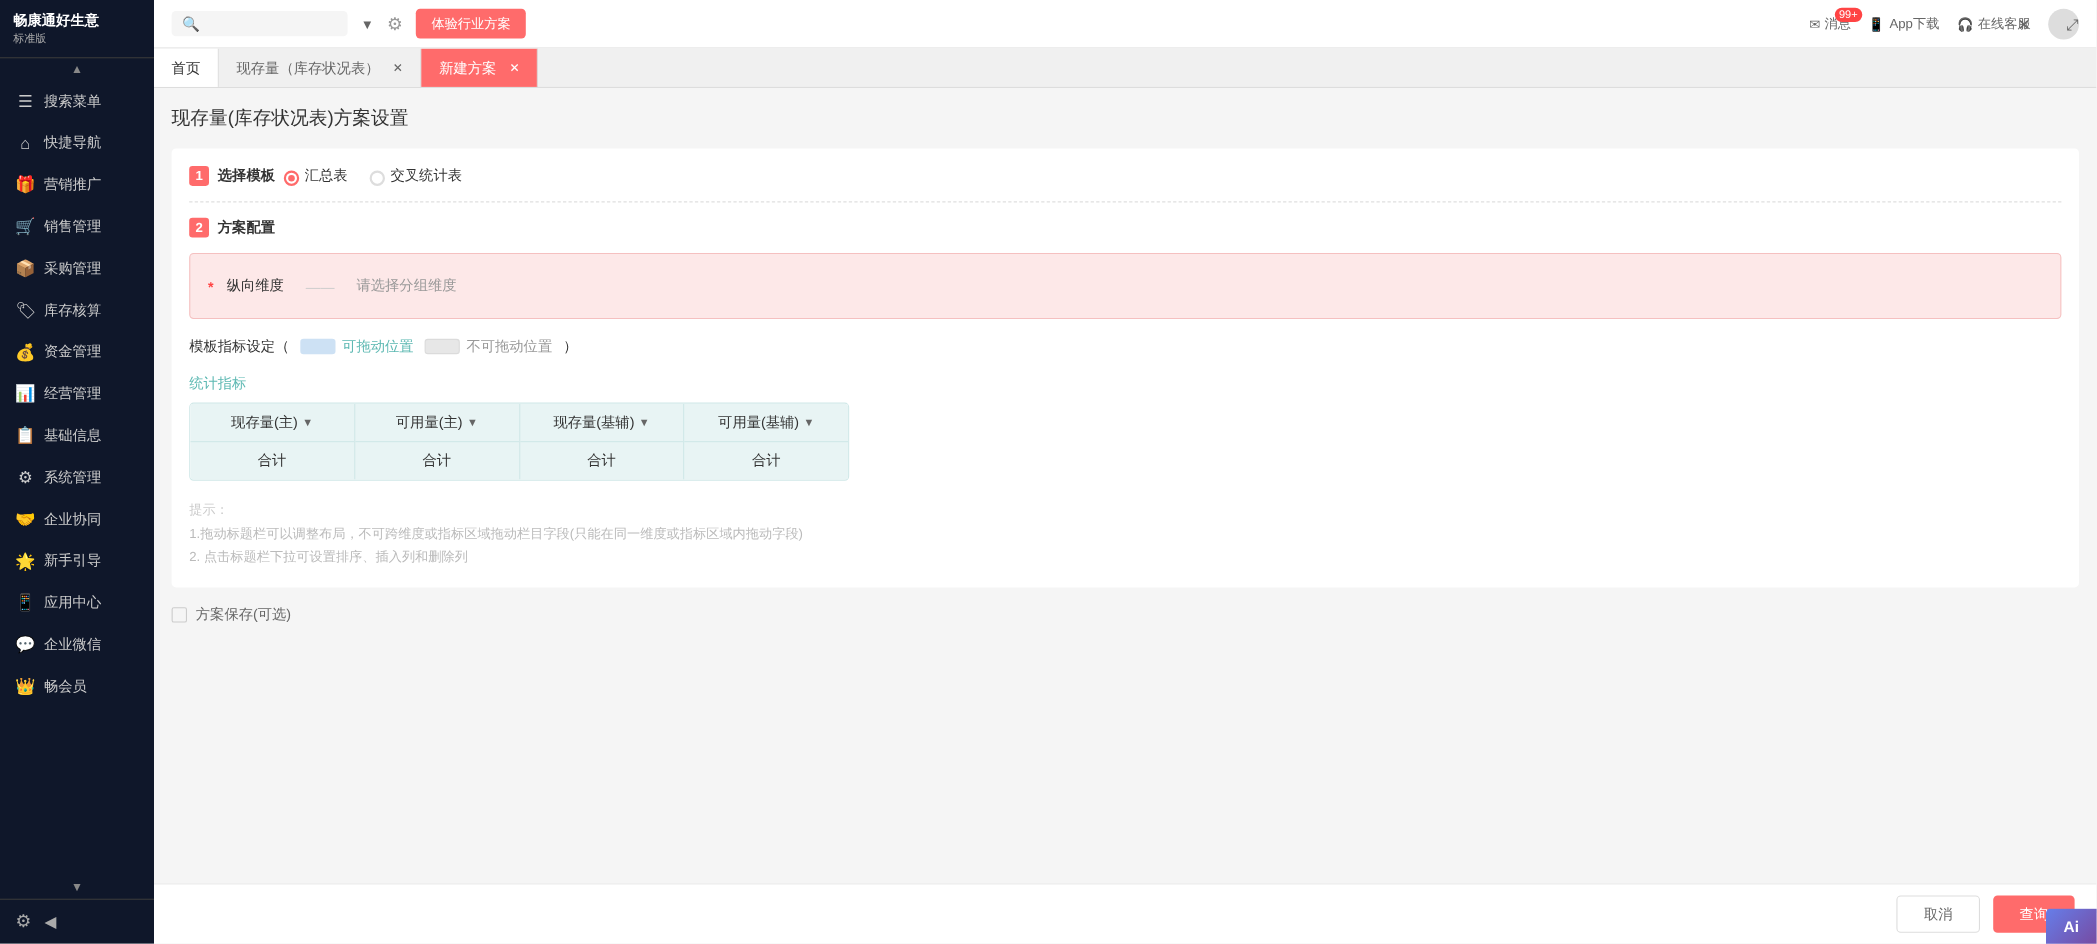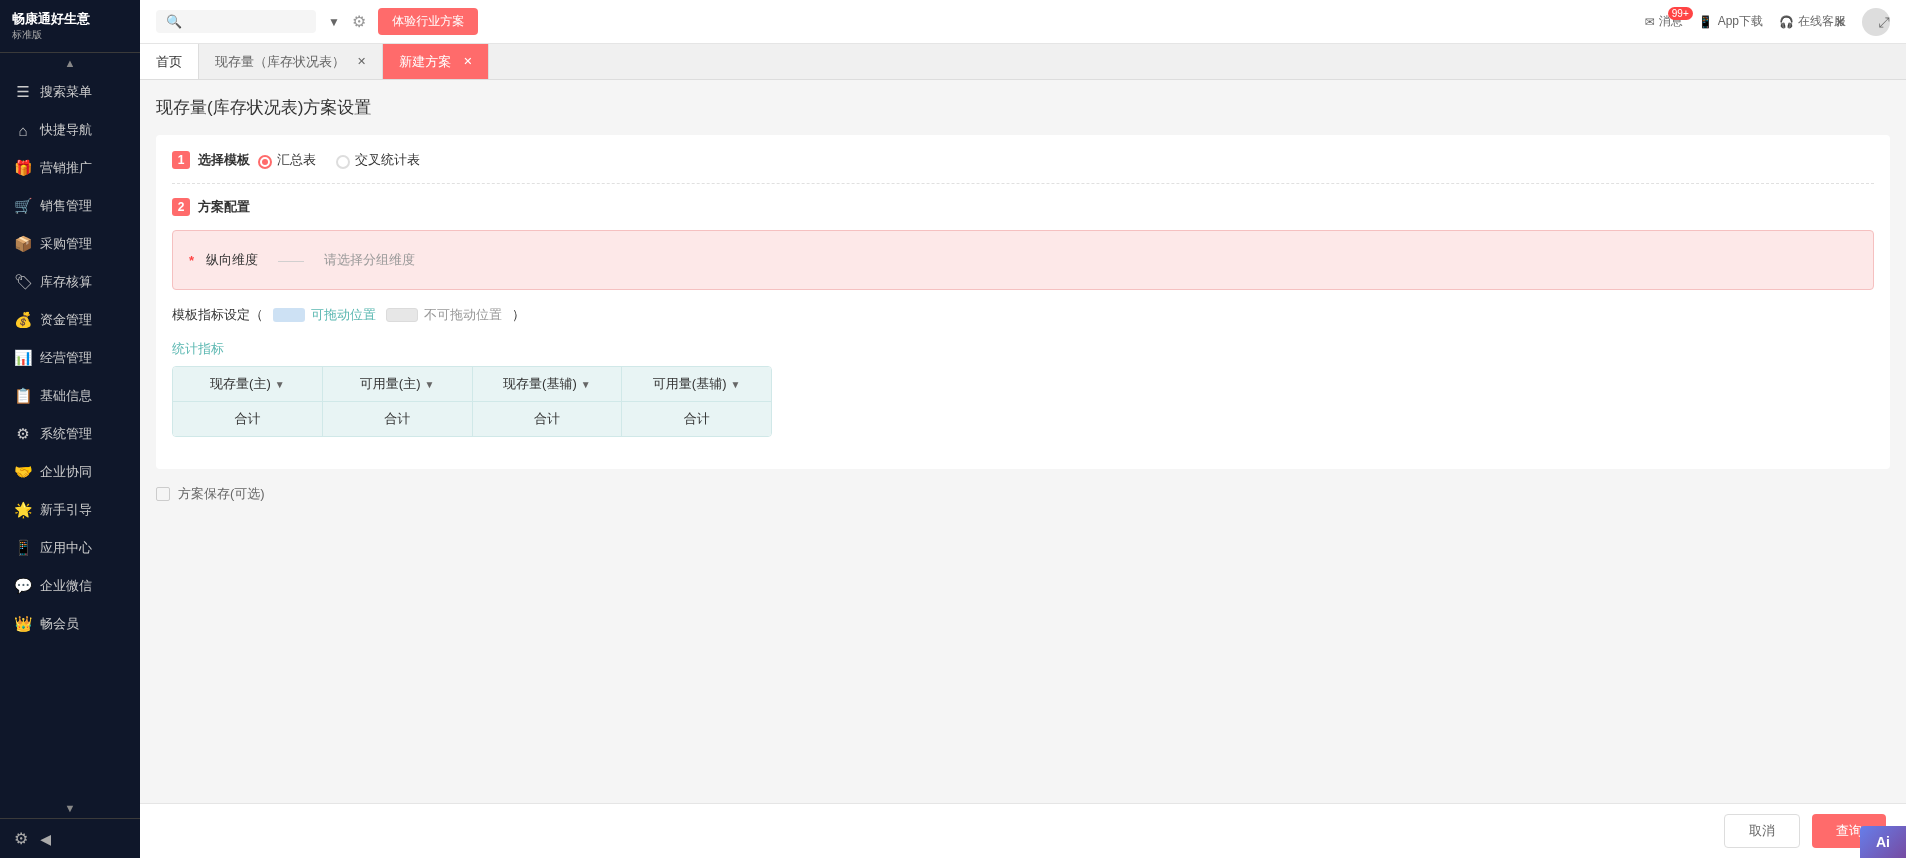--- a/index.html
+++ b/index.html
@@ -677,20 +677,25 @@
               <div class="stat-col-header">
                 <span>可用量(基辅)</span>
                 <span class="chevron-icon">▼</span>
               </div>
               <div class="stat-col-cell">合计</div>
             </div>
           </div>
         </div>
       </div>
 
+      <div class="tips-section">
+        <span class="tips-title">提示：</span>
+        <div>1.拖动标题栏可以调整布局，不可跨维度或指标区域拖动栏目字段(只能在同一维度或指标区域内拖动字段)</div>
+        <div>2. 点击标题栏下拉可设置排序、插入列和删除列</div>
+      </div>
 
     </div>
 
     <div class="checkbox-row">
       <div class="checkbox-box"></div>
       <span>方案保存(可选)</span>
     </div>
 
   </div>
 

